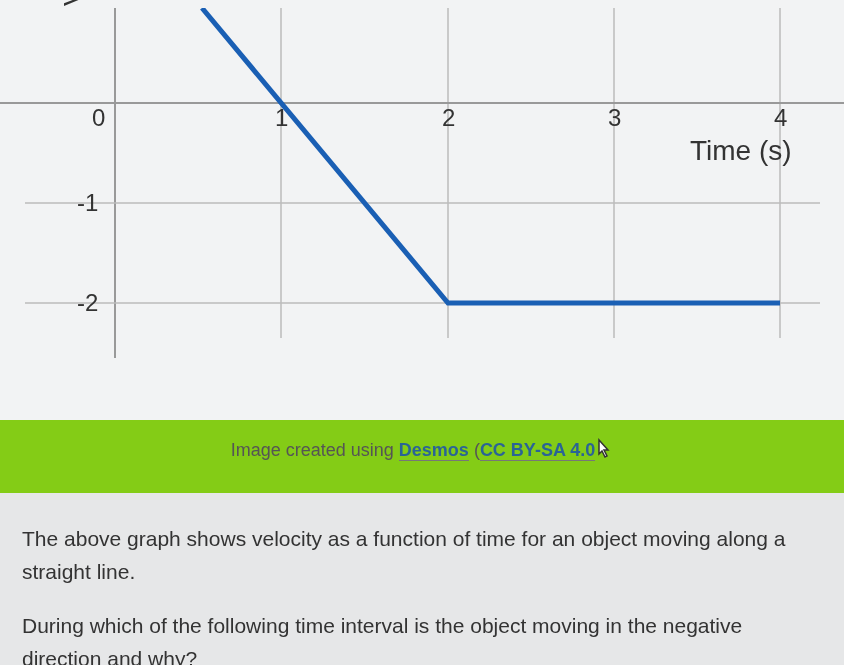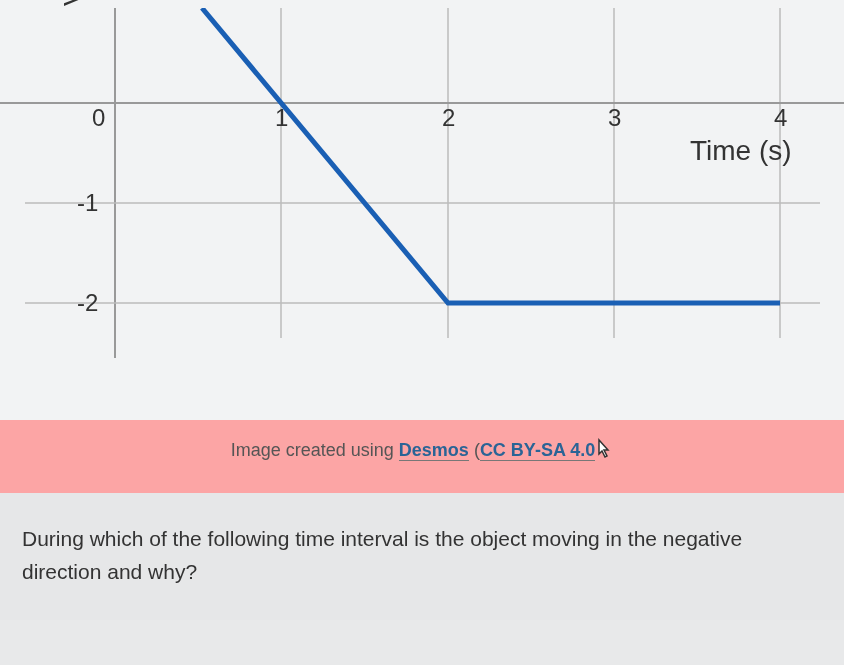--- a/index.html
+++ b/index.html
@@ -23,21 +23,21 @@
       padding-top: 8px;
     }
     .chart-svg {
       display: block;
     }
     .caption {
       text-align: center;
       padding: 18px 0 28px 0;
       font-size: 18px;
       color: #555;
-      background: #fca5a5;
+      background: #84cc16;
     }
     .caption .link {
       color: #2a6496;
       font-weight: 600;
       text-decoration: none;
       border-bottom: 1px solid #777;
     }
     .caption .underline {
       border-bottom: 1px solid #777;
     }
@@ -99,14 +99,15 @@
   </svg>
 </div>
 
 <div class="caption">
   <span>Image created using </span><a class="link">Desmos</a><span> (</span><a class="link underline">CC BY-SA 4.0</a><span class="cursor-icon"><svg width="20" height="22" viewBox="0 0 20 22">
         <path d="M6 2 L6 16 L9 13 L12 19 L14 18 L11 12 L15 12 Z" fill="#fff" stroke="#333" stroke-width="1.5"></path>
       </svg></span>
 </div>
 
 <div class="question-block">
+  <p>The above graph shows velocity as a function of time for an object moving along a straight line.</p>
   <p>During which of the following time interval is the object moving in the negative direction and why?</p>
 </div>
 
 </body></html>

